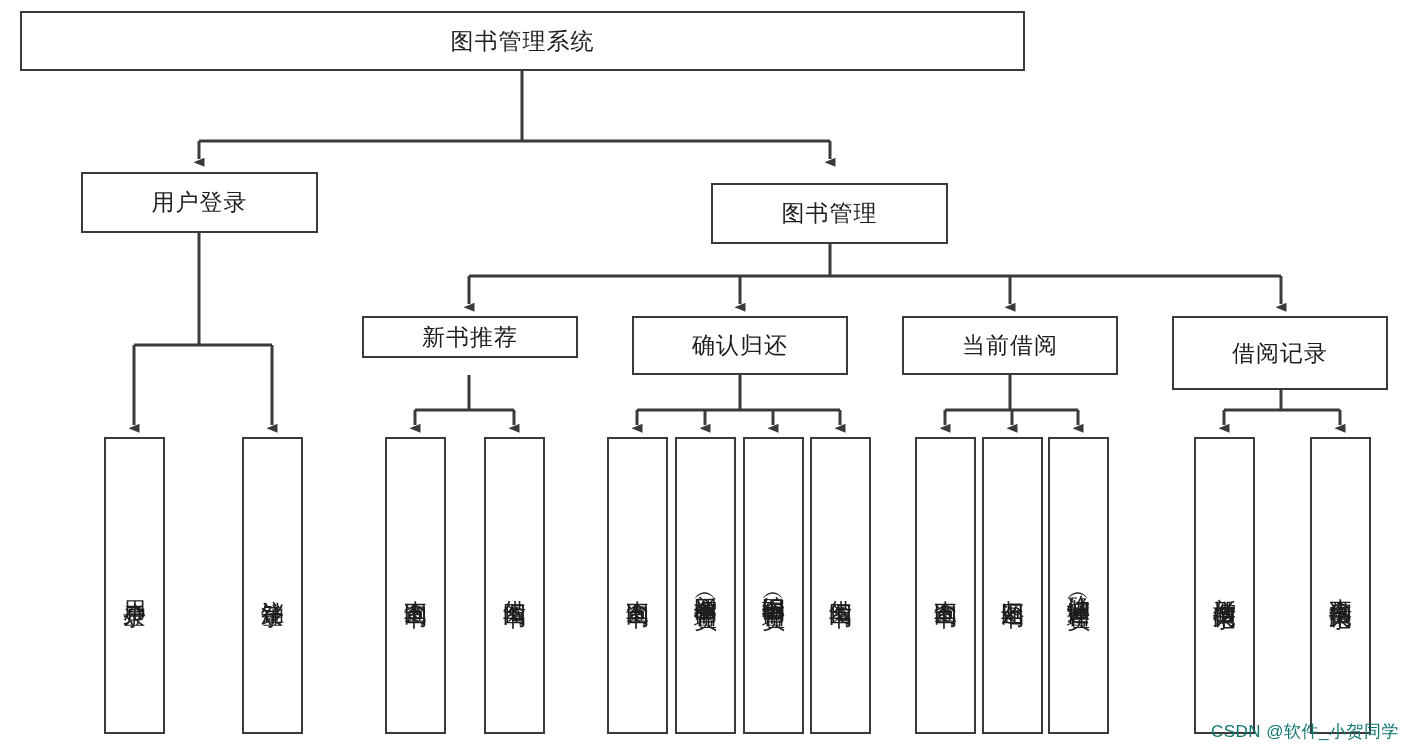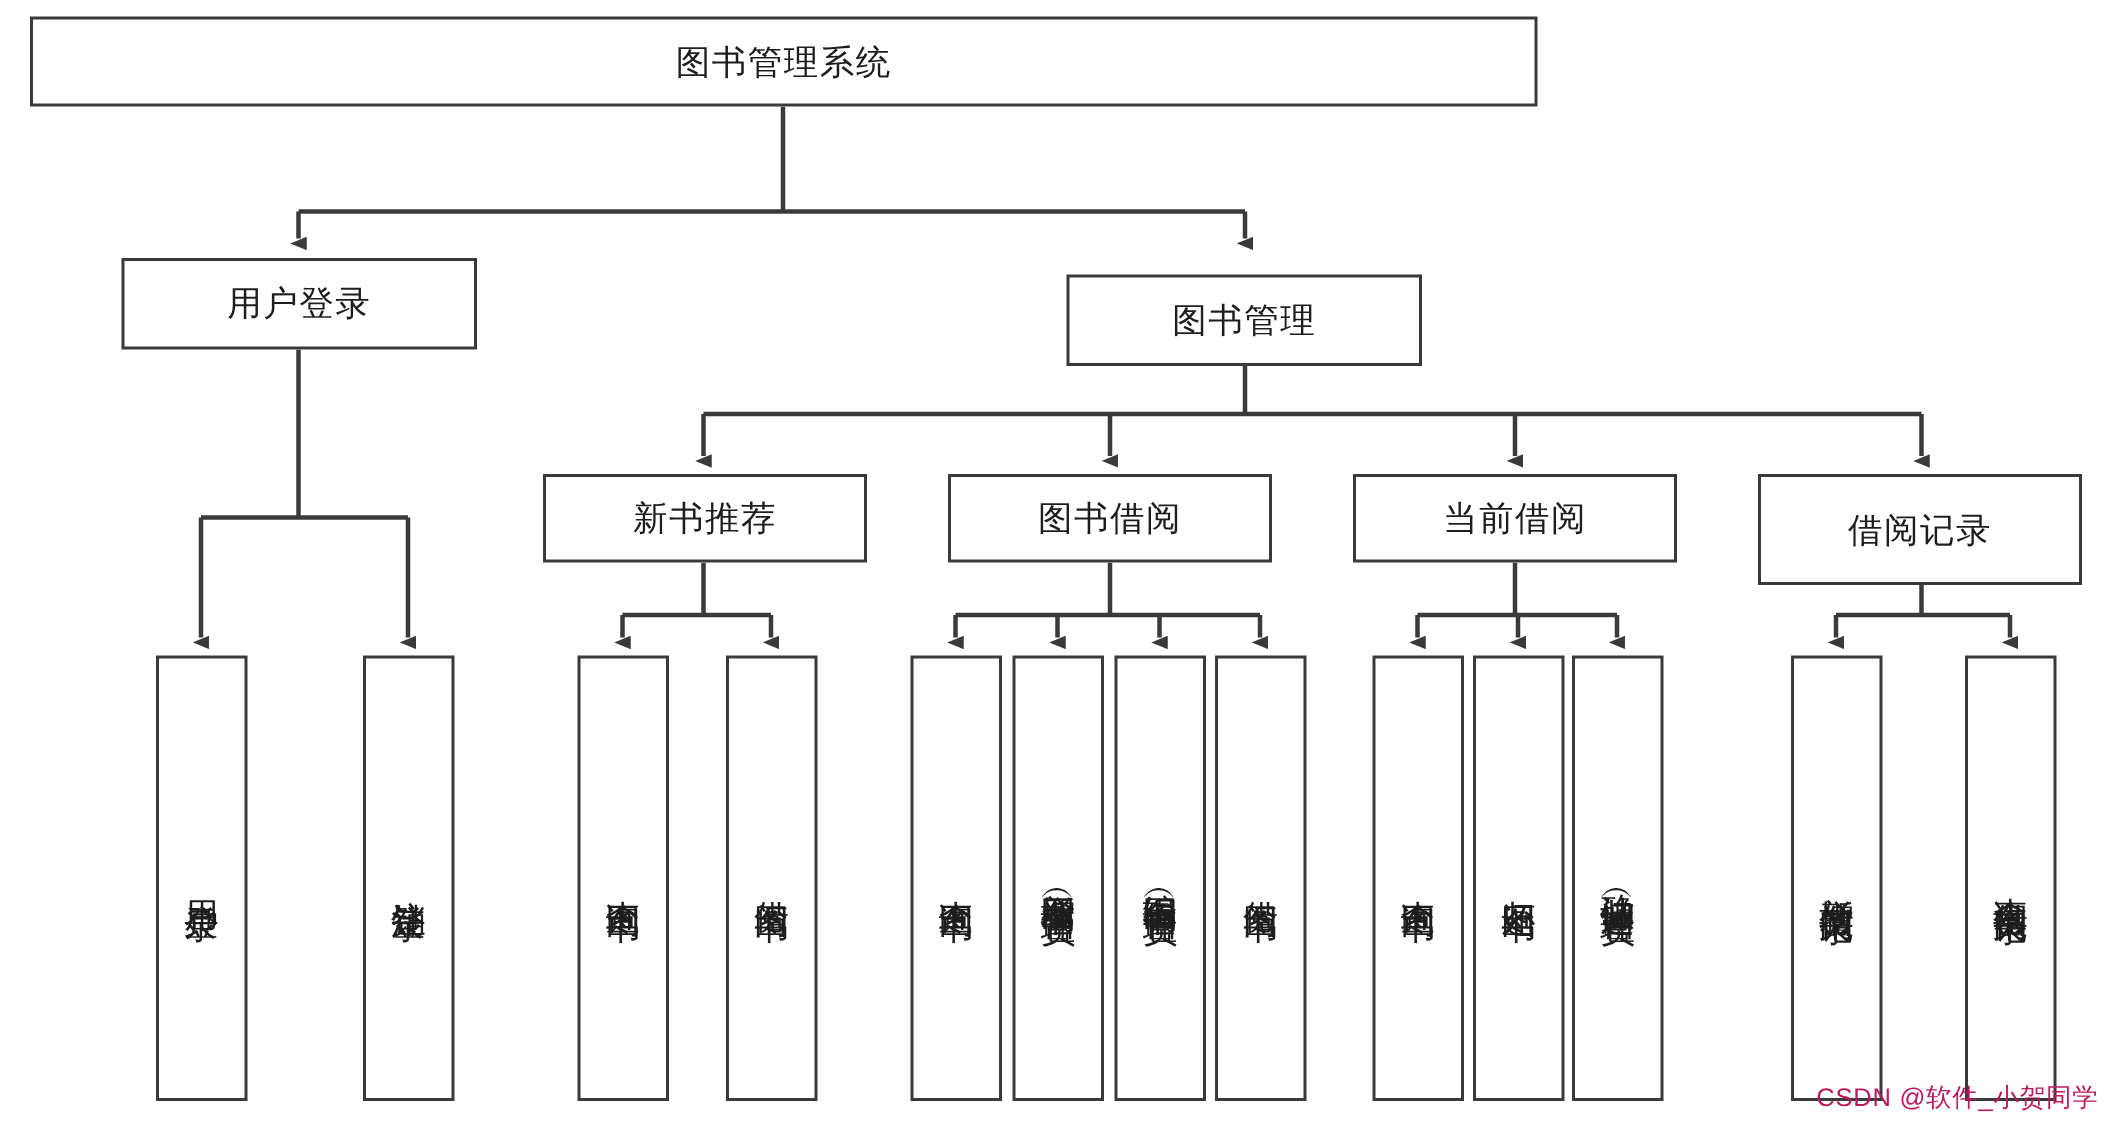--- a/index.html
+++ b/index.html
@@ -51,21 +51,21 @@
     white-space: nowrap;
   }
   .node.h .htext {
     white-space: nowrap;
   }
   #watermark {
     position: absolute;
     right: 6px;
     bottom: 4px;
     font-size: 17px;
-    color: #be185d;
+    color: #0f766e;
     white-space: nowrap;
     letter-spacing: 0.5px;
   }
 </style>
 </head>
 <body>
 
 <div id="canvas">
 
   <svg id="edges" viewBox="0 0 1405 747" xmlns="http://www.w3.org/2000/svg">
@@ -123,26 +123,26 @@
   </div>
 
   <div class="node h" style="left:81px; top:172px; width:237px; height:61px;">
     <span class="htext">用户登录</span>
   </div>
 
   <div class="node h" style="left:711px; top:183px; width:237px; height:61px;">
     <span class="htext">图书管理</span>
   </div>
 
-  <div class="node h" style="left:362px; top:316px; width:216px; height:59px;">
+  <div class="node h" style="left:362px; top:316px; width:216px; height:42px;">
     <span class="htext">新书推荐</span>
   </div>
 
   <div class="node h" style="left:632px; top:316px; width:216px; height:59px;">
-    <span class="htext">图书借阅</span>
+    <span class="htext">确认归还</span>
   </div>
 
   <div class="node h" style="left:902px; top:316px; width:216px; height:59px;">
     <span class="htext">当前借阅</span>
   </div>
 
   <div class="node h" style="left:1172px; top:316px; width:216px; height:74px;">
     <span class="htext">借阅记录</span>
   </div>
 

